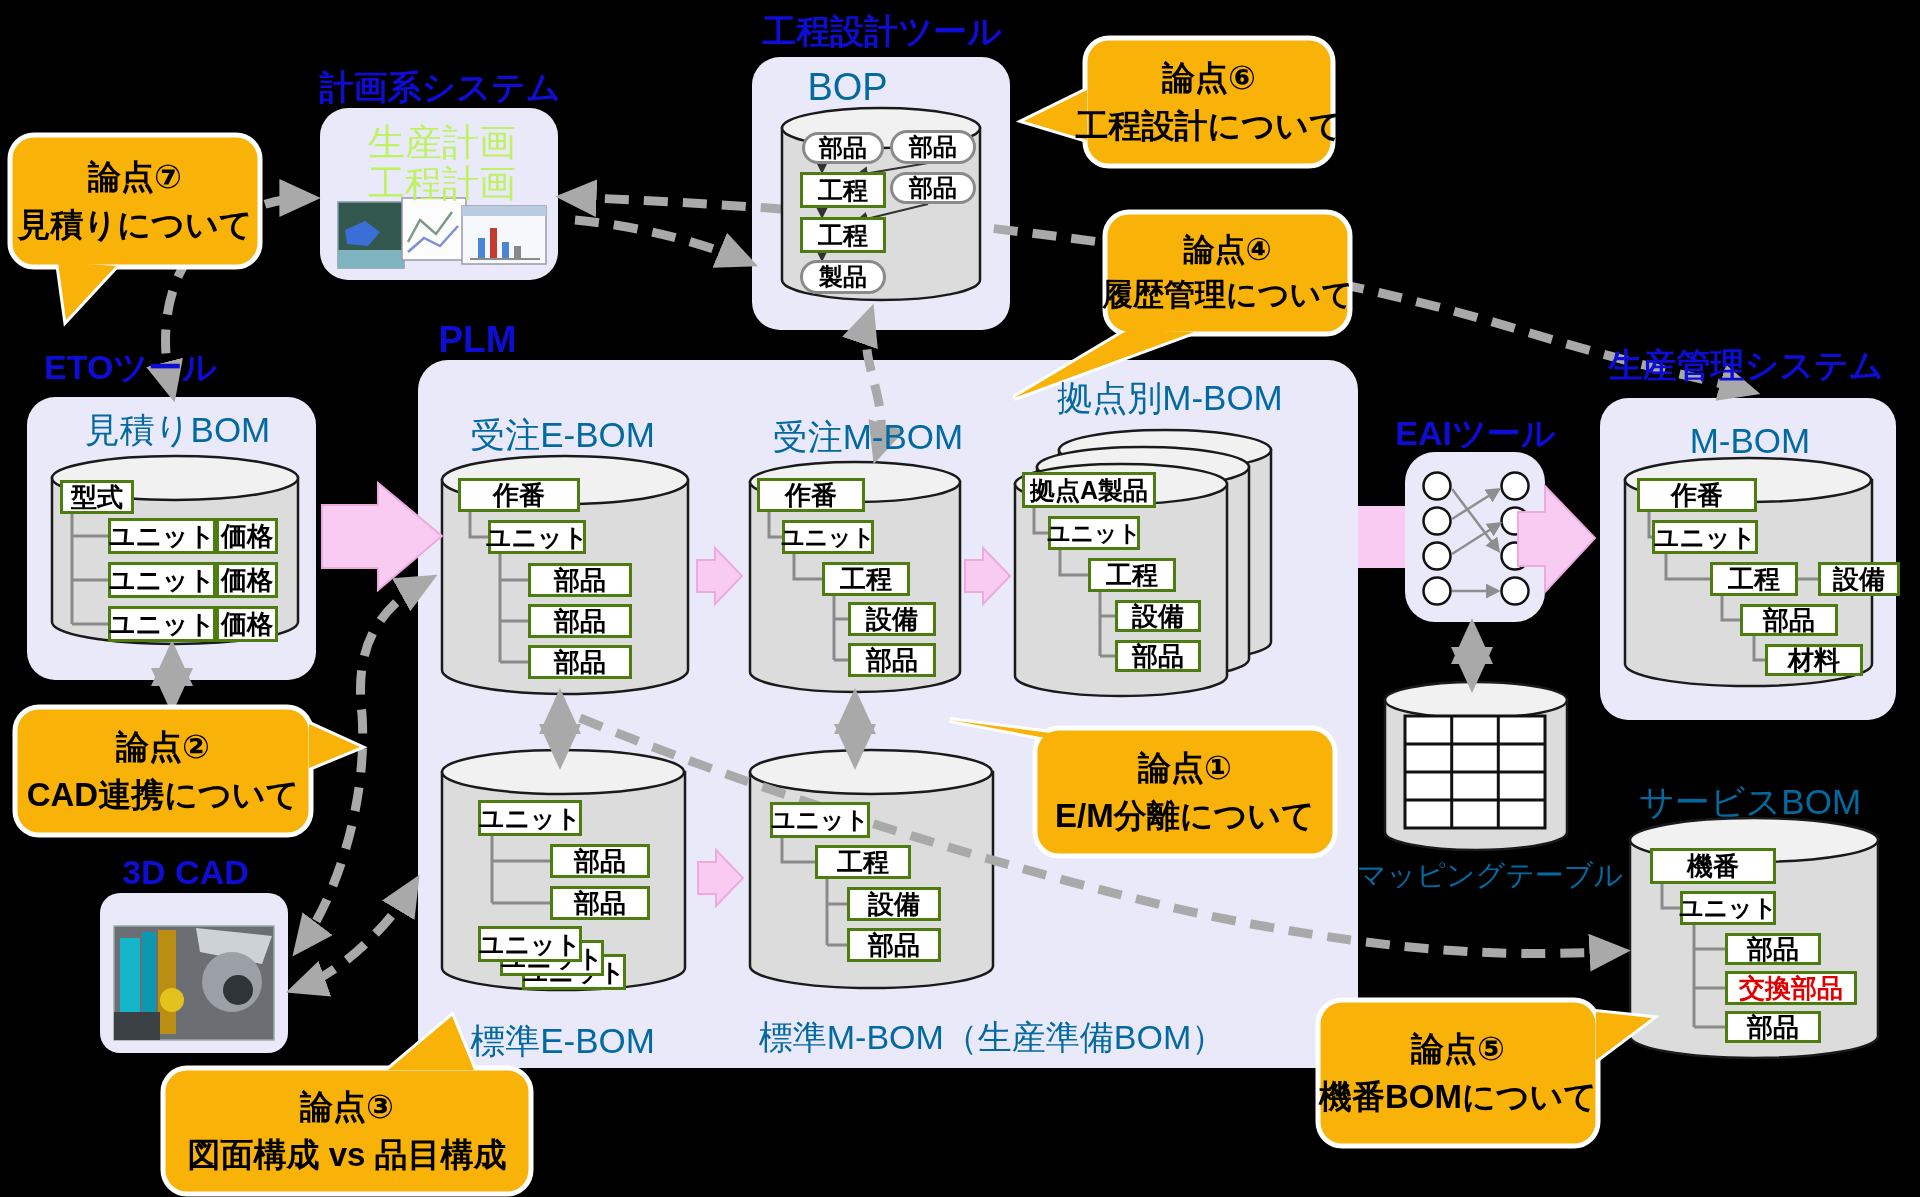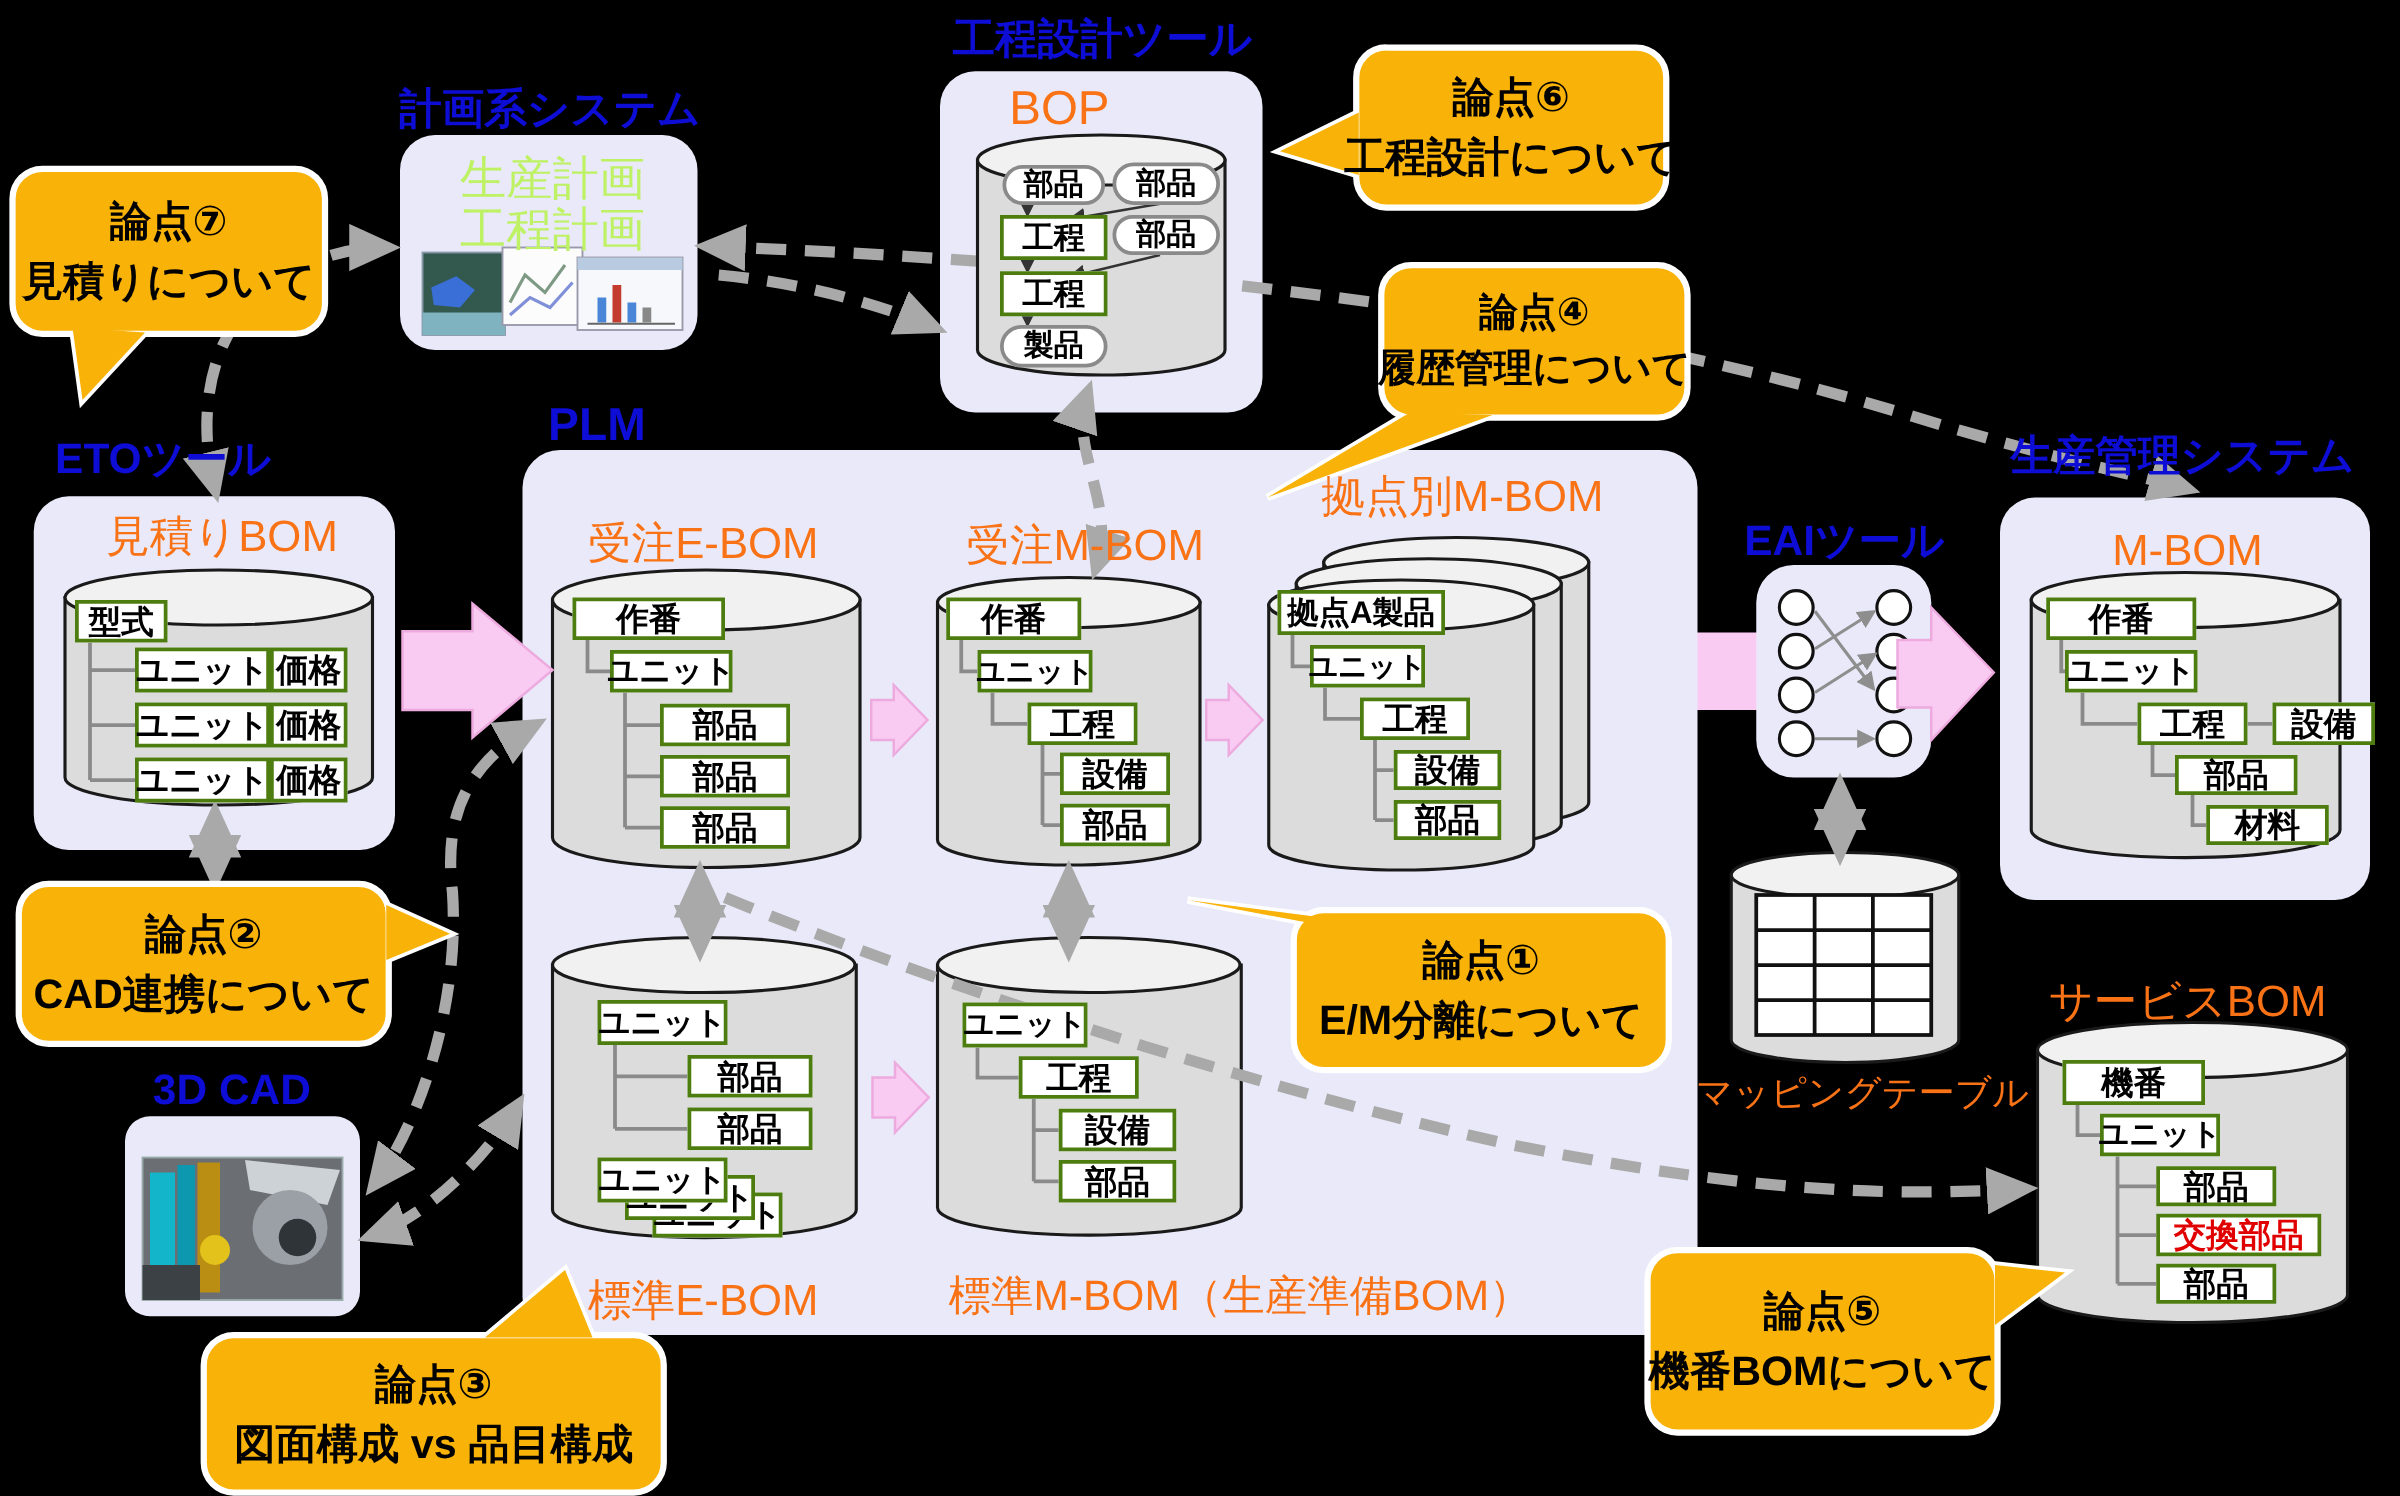--- a/index.html
+++ b/index.html
@@ -2,21 +2,21 @@
 <html><head>
 <meta charset="utf-8">
 <style>
   html,body{margin:0;padding:0;background:#000;}
   #stage{position:relative;width:1920px;height:1197px;background:#000;overflow:hidden;
          font-family:"Liberation Sans","DejaVu Sans",sans-serif;}
   #diagram-svg{position:absolute;left:0;top:0;}
   .ov{position:absolute;box-sizing:border-box;display:flex;align-items:center;justify-content:center;
       white-space:nowrap;line-height:1;}
   .syslabel{color:#0D0DD6;font-weight:bold;font-size:34px;}
-  .bomlabel{color:#f97316;font-weight:normal;font-size:35px;}
+  .bomlabel{color:#0369a1;font-weight:normal;font-size:35px;}
   .ib{background:#fff;border:3px solid #4d7c0f;color:#000;font-weight:bold;font-size:26px;}
   .pill{border-radius:18px;border-color:#8a8a8a;}
   .red{color:#E00000;}
   .co{flex-direction:column;color:#000;font-weight:bold;font-size:33px;line-height:1.45;text-align:center;}
   .planline{color:#bef264;font-weight:normal;font-size:37px;}
   .tiny{font-size:25px;text-align:right;}
 </style>
 </head>
 <body>
 
@@ -280,21 +280,21 @@
 <div class="ov ib" style="left:847px;top:887px;width:94px;height:34px">設備</div>
 <div class="ov ib" style="left:847px;top:928px;width:94px;height:34px">部品</div>
 
 <div class="ov ib" style="left:1637px;top:478px;width:120px;height:34px">作番</div>
 <div class="ov ib" style="left:1652px;top:520px;width:106px;height:34px;font-size:25px">ユニット</div>
 <div class="ov ib" style="left:1710px;top:562px;width:88px;height:34px">工程</div>
 <div class="ov ib" style="left:1818px;top:562px;width:82px;height:34px">設備</div>
 <div class="ov ib" style="left:1740px;top:604px;width:98px;height:32px">部品</div>
 <div class="ov ib" style="left:1765px;top:644px;width:98px;height:32px">材料</div>
 
-<div class="ov ib" style="left:1650px;top:848px;width:114px;height:36px">機番</div>
+<div class="ov ib" style="left:1650px;top:848px;width:126px;height:36px">機番</div>
 <div class="ov ib" style="left:1680px;top:891px;width:96px;height:34px;font-size:24px">ユニット</div>
 <div class="ov ib" style="left:1725px;top:933px;width:96px;height:32px">部品</div>
 <div class="ov ib red" style="left:1725px;top:971px;width:132px;height:34px">交換部品</div>
 <div class="ov ib" style="left:1725px;top:1011px;width:96px;height:32px">部品</div>
 
 <div class="ov co" style="left:10px;top:135px;width:250px;height:132px">
   <span>論点⑦</span>
   <span>見積りについて</span>
 </div>
 <div class="ov co" style="left:1085px;top:38px;width:248px;height:128px">

